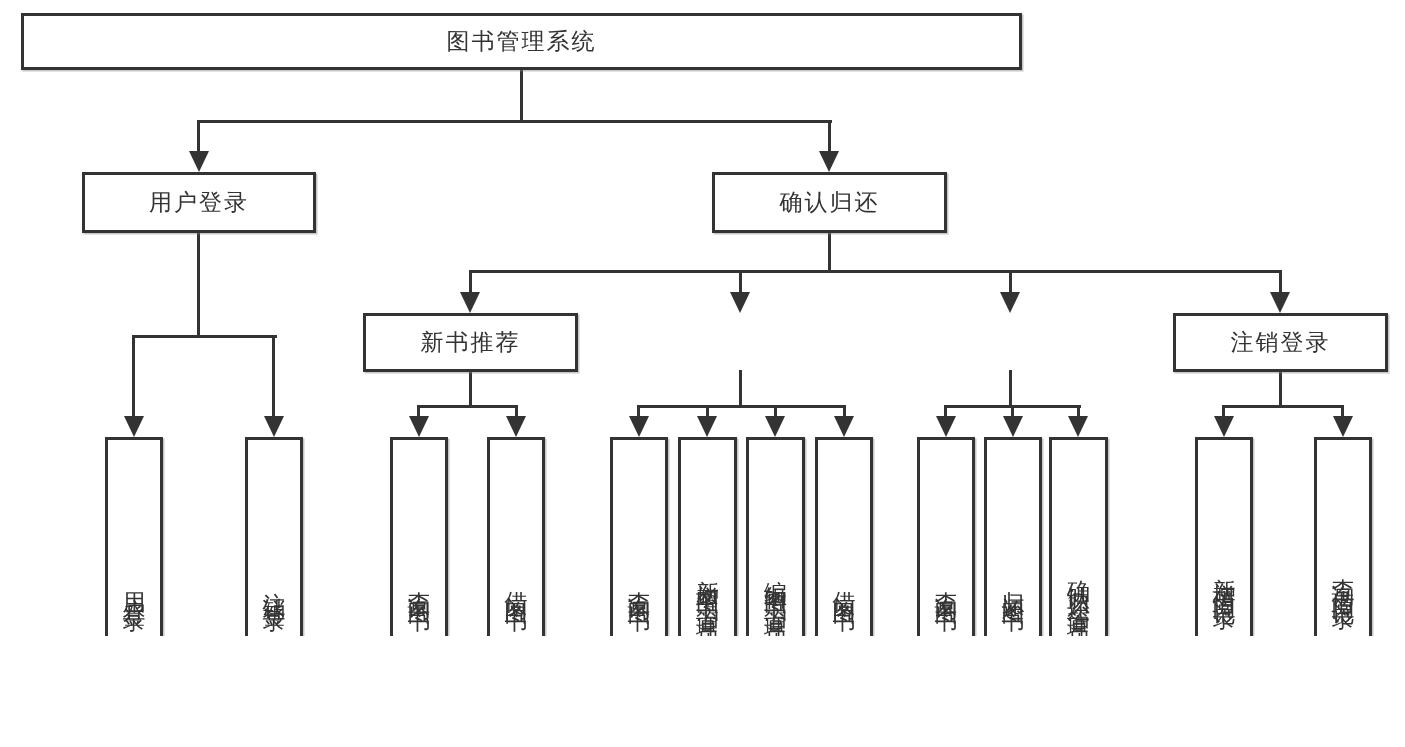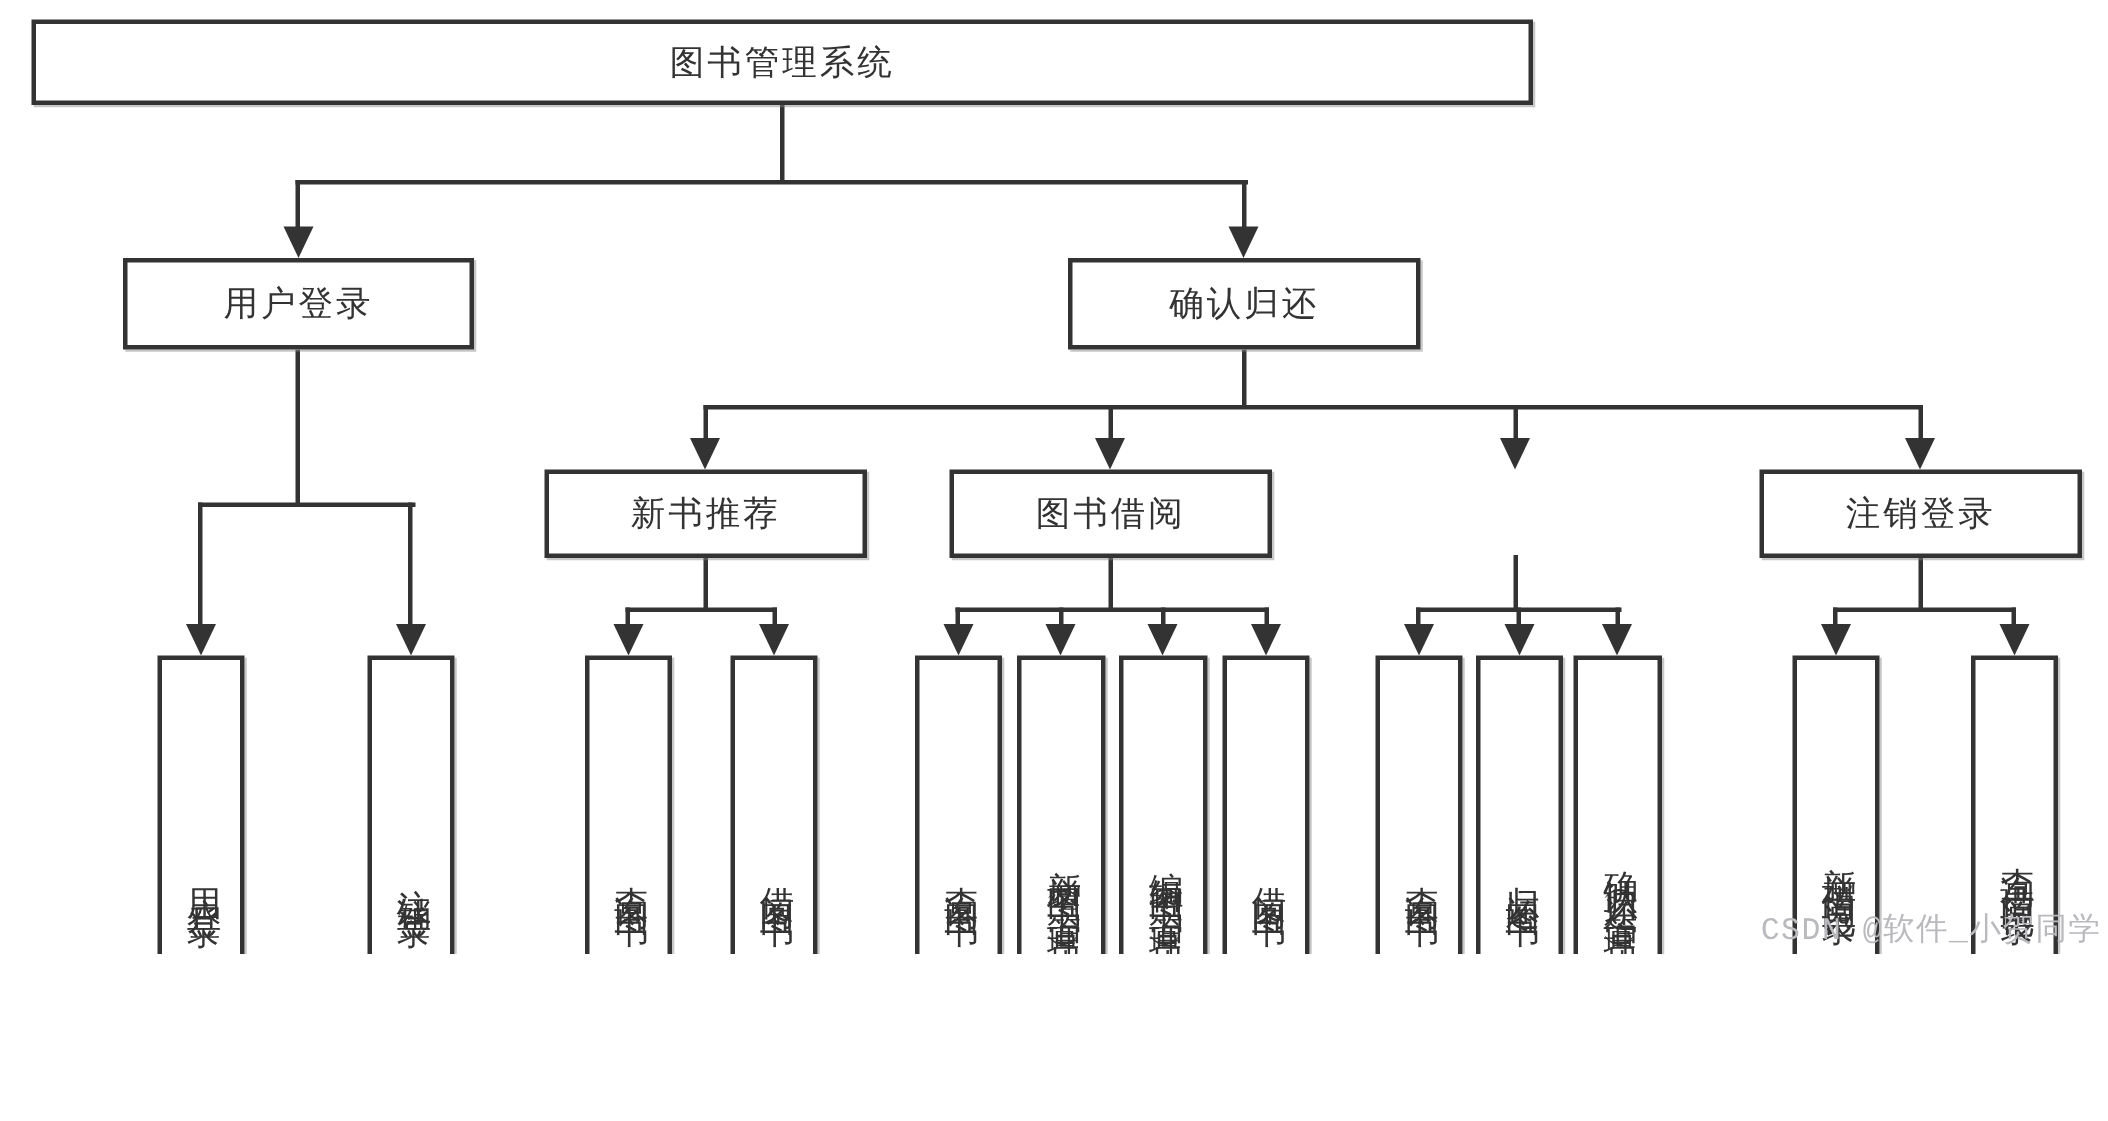--- a/index.html
+++ b/index.html
@@ -6,21 +6,21 @@
     --line:#333333;
     --border:#333333;
     --fill:#ffffff;
     --text:#333333;
     --wm:#b9b9be;
     --bg:#ffffff;
   }
   html,body{margin:0;padding:0;background:var(--bg);}
   .stage{
     position:relative;width:1405px;height:636px;background:var(--bg);
-    font-family:Liberation Mono, monospace;overflow:hidden;
+    font-family:Liberation Sans, sans-serif;overflow:hidden;
   }
   .box{
     position:absolute;background:var(--fill);border:3px solid var(--border);
     box-sizing:border-box;display:flex;align-items:center;justify-content:center;
     color:var(--text);box-shadow:1.5px 1.5px 0 rgba(130,130,130,.45);
   }
   .box .lbl{font-size:23px;letter-spacing:2px;white-space:nowrap;}
   .box.v .lbl{
     writing-mode:vertical-rl;text-orientation:mixed;
     font-size:23px;letter-spacing:6px;white-space:normal;line-height:1;
@@ -105,23 +105,20 @@
   <div class="box" style="left:82px;top:172px;width:234px;height:61px">
     <span class="lbl">用户登录</span>
   </div>
   <div class="box" style="left:712px;top:172px;width:235px;height:61px">
     <span class="lbl">确认归还</span>
   </div>
 
   <div class="box" style="left:363px;top:313px;width:215px;height:59px">
     <span class="lbl">新书推荐</span>
   </div>
-  <div class="box" style="left:633px;top:313px;width:215px;height:59px">
-    <span class="lbl">图书借阅</span>
-  </div>
   <div class="box" style="left:1173px;top:313px;width:215px;height:59px">
     <span class="lbl">注销登录</span>
   </div>
 
   <div class="box v" style="left:105px;top:437px;width:58px;height:298px">
     <span class="lbl">用户登录</span>
   </div>
   <div class="box v" style="left:245px;top:437px;width:58px;height:298px">
     <span class="lbl">注销登录</span>
   </div>
@@ -156,14 +153,13 @@
     <span class="lbl">确认归还（管理员）</span>
   </div>
 
   <div class="box v" style="left:1195px;top:437px;width:58px;height:281px">
     <span class="lbl">新增借阅记录</span>
   </div>
   <div class="box v" style="left:1314px;top:437px;width:58px;height:281px">
     <span class="lbl">查询借阅记录</span>
   </div>
 
-  <div class="watermark">CSDN @软件_小贺同学</div>
 </div>
 
 </body></html>

